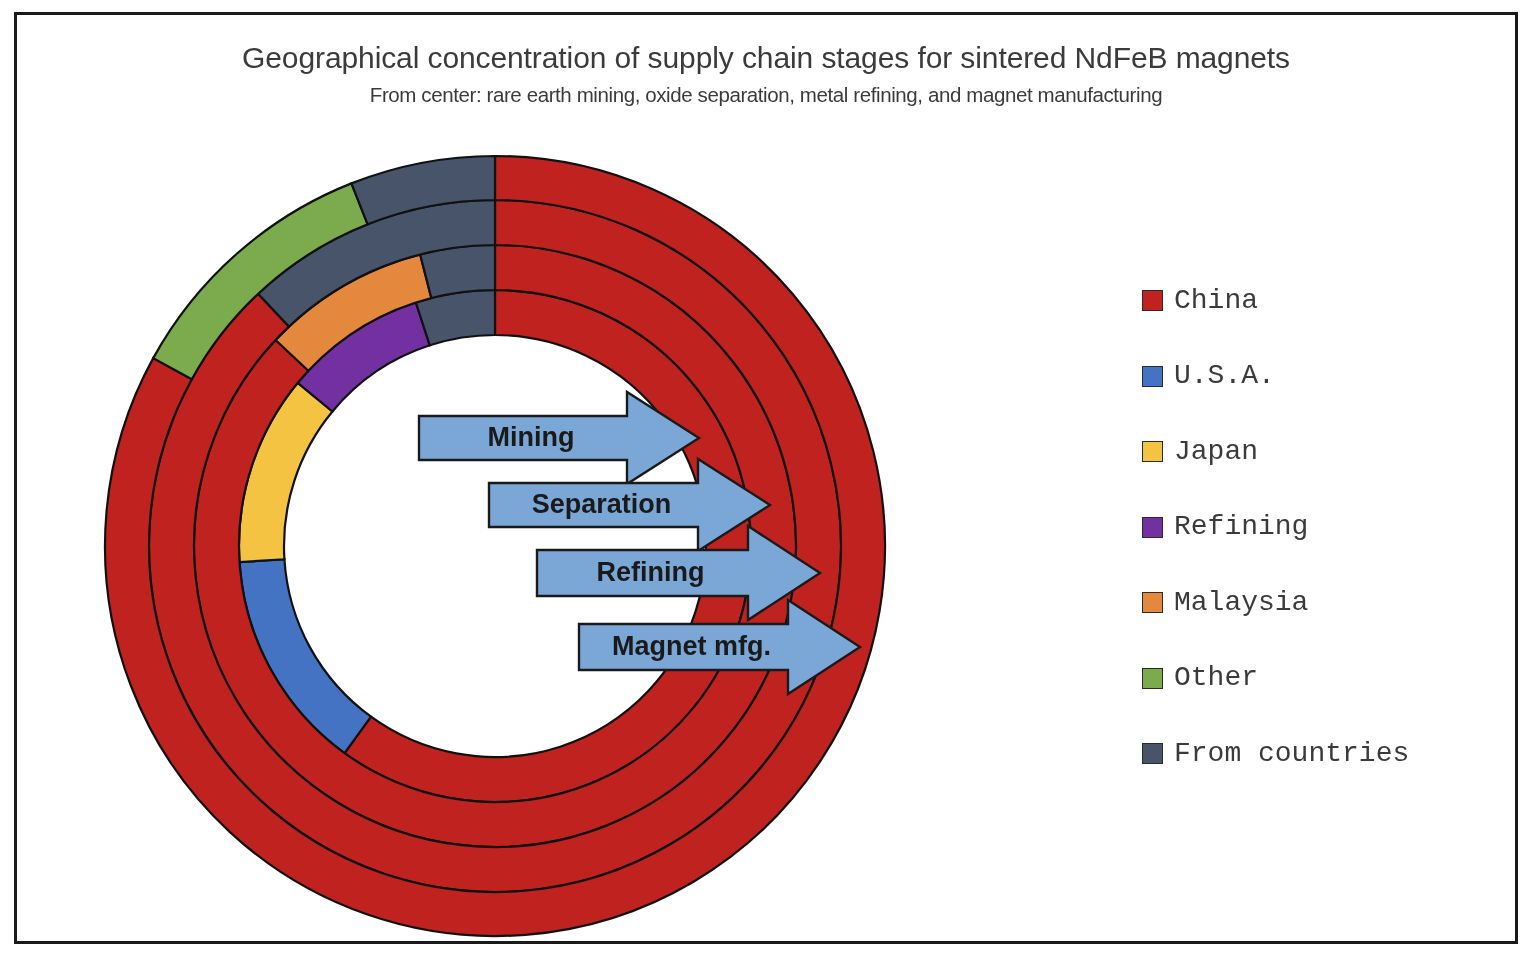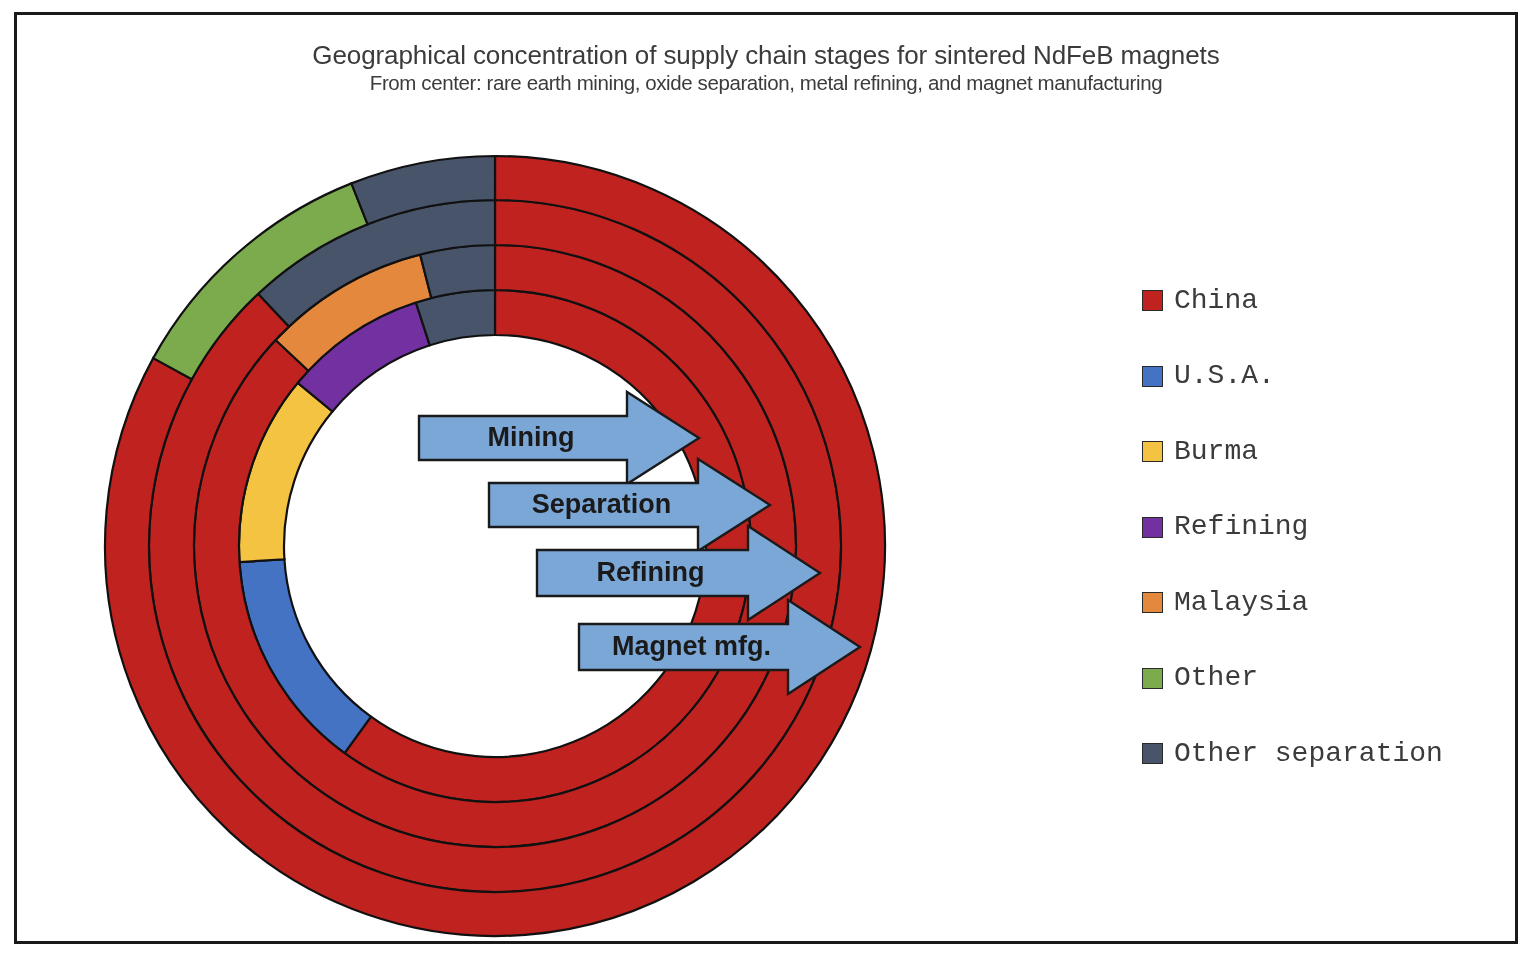--- a/index.html
+++ b/index.html
@@ -26,29 +26,29 @@
   }
   #title-block {
     position: absolute;
     left: 0;
     top: 26px;
     width: 100%;
     text-align: center;
     pointer-events: none;
   }
   #chart-title {
-    font-size: 26px;
+    font-size: 30px;
     color: #3b3b3b;
     font-weight: normal;
     letter-spacing: -0.1px;
     line-height: 1.15;
     white-space: nowrap;
   }
   #chart-subtitle {
-    margin-top: 0;
+    margin-top: 7px;
     font-size: 20.5px;
     color: #3b3b3b;
     font-weight: normal;
     letter-spacing: -0.4px;
     line-height: 1.15;
     white-space: nowrap;
   }
   #donut-area {
     position: absolute;
     left: 60px;
@@ -193,33 +193,33 @@
       <div class="legend-row">
         <span class="legend-swatch" style="background: rgb(192, 35, 31);"></span>
         <span class="legend-text">China</span>
       </div>
       <div class="legend-row">
         <span class="legend-swatch" style="background: rgb(69, 115, 196);"></span>
         <span class="legend-text">U.S.A.</span>
       </div>
       <div class="legend-row">
         <span class="legend-swatch" style="background: rgb(245, 195, 66);"></span>
-        <span class="legend-text">Burma</span>
+        <span class="legend-text">Japan</span>
       </div>
       <div class="legend-row">
         <span class="legend-swatch" style="background: rgb(114, 48, 160);"></span>
         <span class="legend-text">Refining</span>
       </div>
       <div class="legend-row">
         <span class="legend-swatch" style="background: rgb(227, 136, 60);"></span>
         <span class="legend-text">Malaysia</span>
       </div>
       <div class="legend-row">
         <span class="legend-swatch" style="background: rgb(124, 171, 78);"></span>
         <span class="legend-text">Other</span>
       </div>
       <div class="legend-row">
         <span class="legend-swatch" style="background: rgb(71, 84, 106);"></span>
-        <span class="legend-text">Other separation</span>
+        <span class="legend-text">From countries</span>
       </div>
     </div>
 
 </div>
 
 </body></html>

